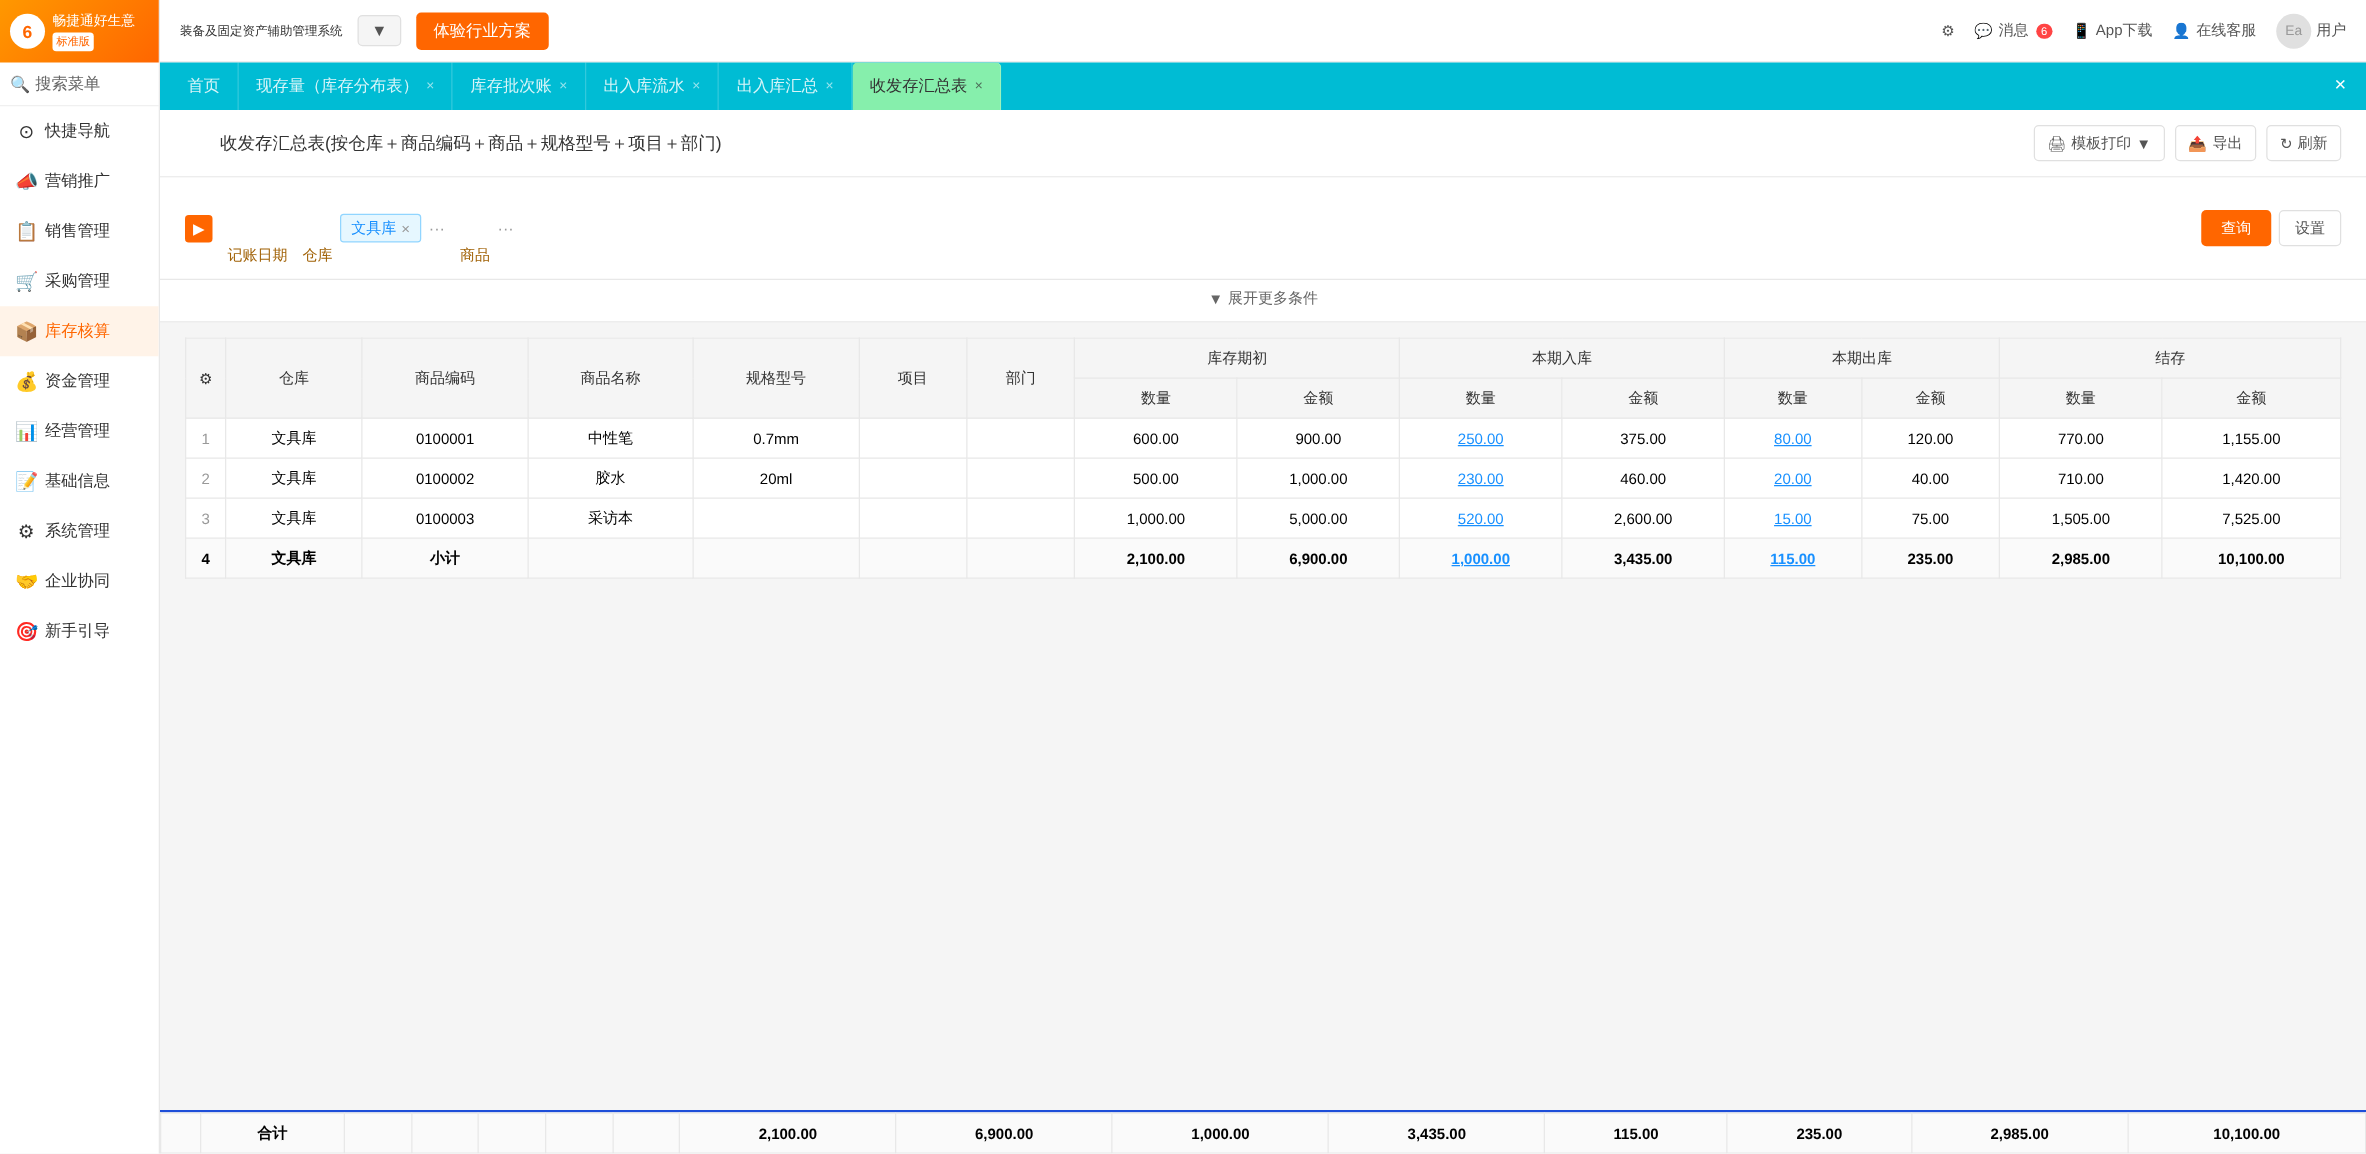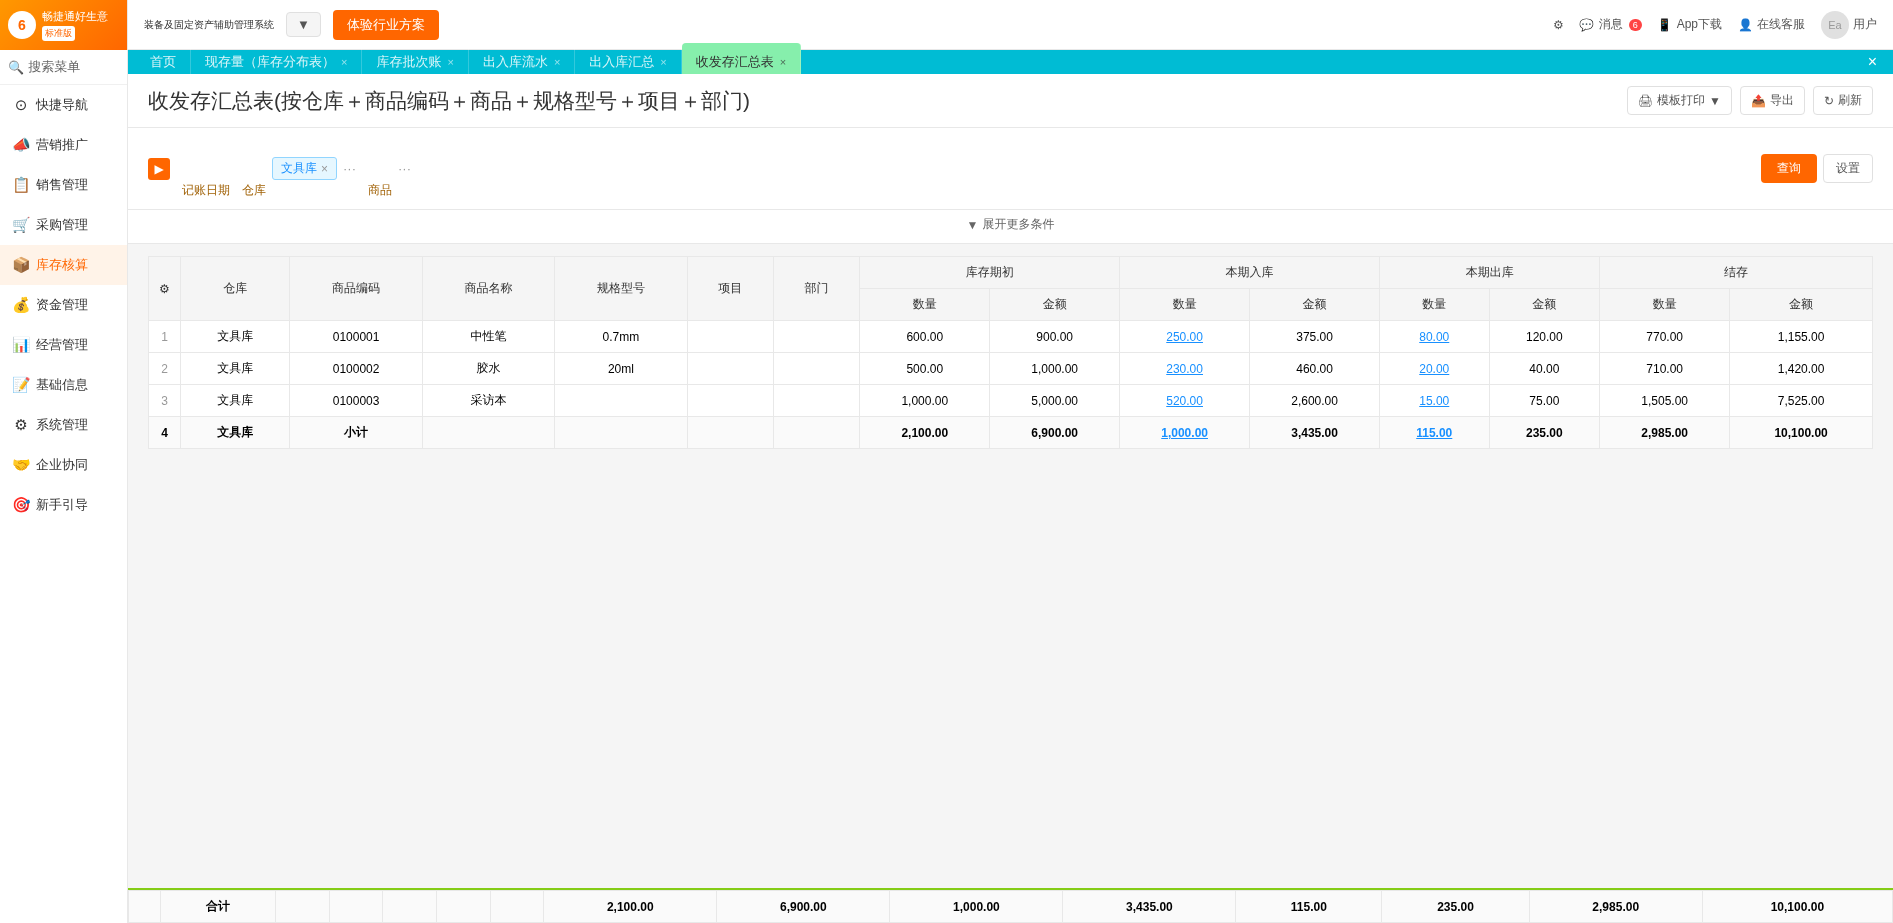--- a/index.html
+++ b/index.html
@@ -75,21 +75,21 @@
       background: #ff4444; color: #fff; border-radius: 8px;
       font-size: 9px; padding: 1px 4px; margin-left: 2px;
     }
     .avatar { width: 28px; height: 28px; background: #e0e0e0; border-radius: 50%; display: flex; align-items: center; justify-content: center; font-size: 11px; color: #999; }
 
     
     .tab-bar {
       background: #00bcd4;
       display: flex; align-items: center;
       padding: 0 8px;
-      height: 24px;
+      height: 38px;
       flex-shrink: 0;
     }
     .tab-item {
       display: flex; align-items: center; gap: 6px;
       padding: 0 14px;
       height: 38px;
       cursor: pointer; color: rgba(255,255,255,0.85); font-size: 13px;
       border-right: 1px solid rgba(255,255,255,0.2);
     }
     .tab-item.active { background: #86efac; color: #333; border-radius: 4px 4px 0 0; }
@@ -102,21 +102,21 @@
     
     .page-header {
       background: #fff;
       padding: 12px 20px 0;
       border-bottom: 1px solid #e8e8e8;
     }
     .page-title-row {
       display: flex; align-items: center; justify-content: space-between;
       margin-bottom: 12px;
     }
-    .page-title { font-size: 21px; color: #333; font-weight: 500; }
+    .page-title { font-size: 14px; color: #333; font-weight: 500; margin-left: 28px; }
     .page-actions { display: flex; gap: 8px; align-items: center; }
     .action-btn {
       display: flex; align-items: center; gap: 4px;
       padding: 5px 10px; border: 1px solid #e0e0e0;
       border-radius: 4px; cursor: pointer; background: #fff;
       color: #555; font-size: 12px;
     }
 
     
     .filter-bar {
@@ -484,21 +484,21 @@
             <td>3,435.00</td>
             <td class="underline">115.00</td>
             <td>235.00</td>
             <td>2,985.00</td>
             <td>10,100.00</td>
           </tr>
         </tbody>
       </table>
     </div>
 
-    <div style="background:#84cc16;border-top:2px solid #84cc16;padding:0;position:sticky;bottom:0;">
+    <div style="background:#84cc16;border-top:2px solid #1d4ed8;padding:0;position:sticky;bottom:0;">
       <table class="data-table" style="background:#fafafa;">
         <tbody>
           <tr>
             <td style="width:32px;"></td>
             <td style="font-weight:bold;text-align:center;">合计</td>
             <td></td>
             <td></td>
             <td></td>
             <td></td>
             <td></td>

